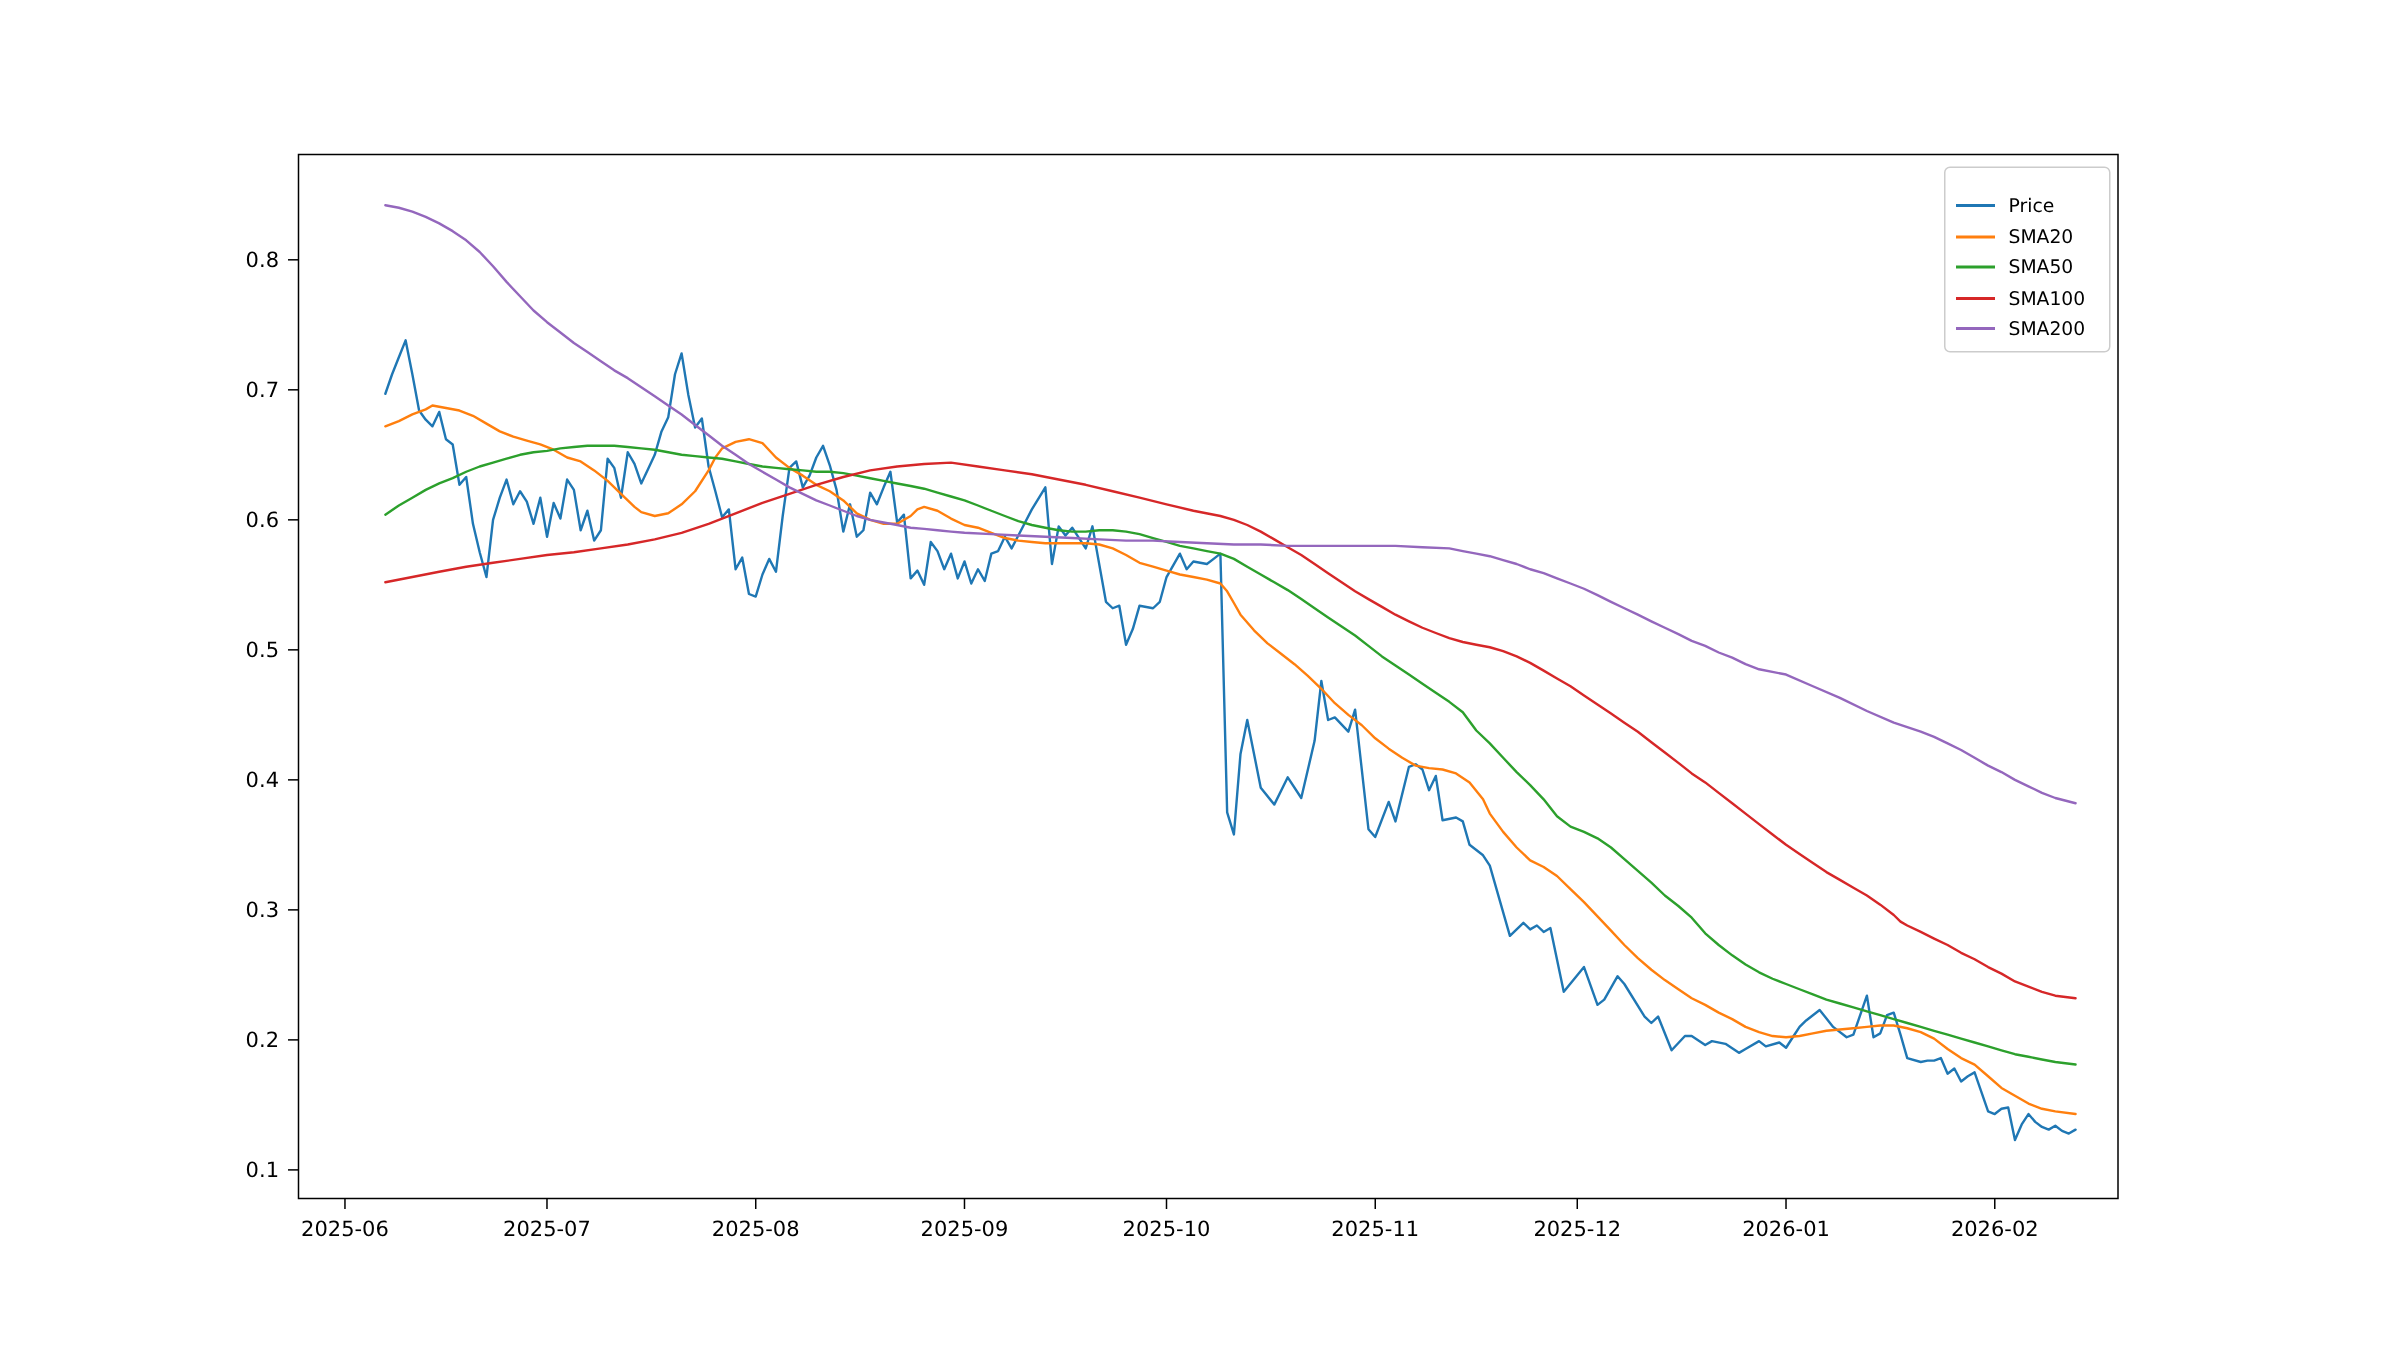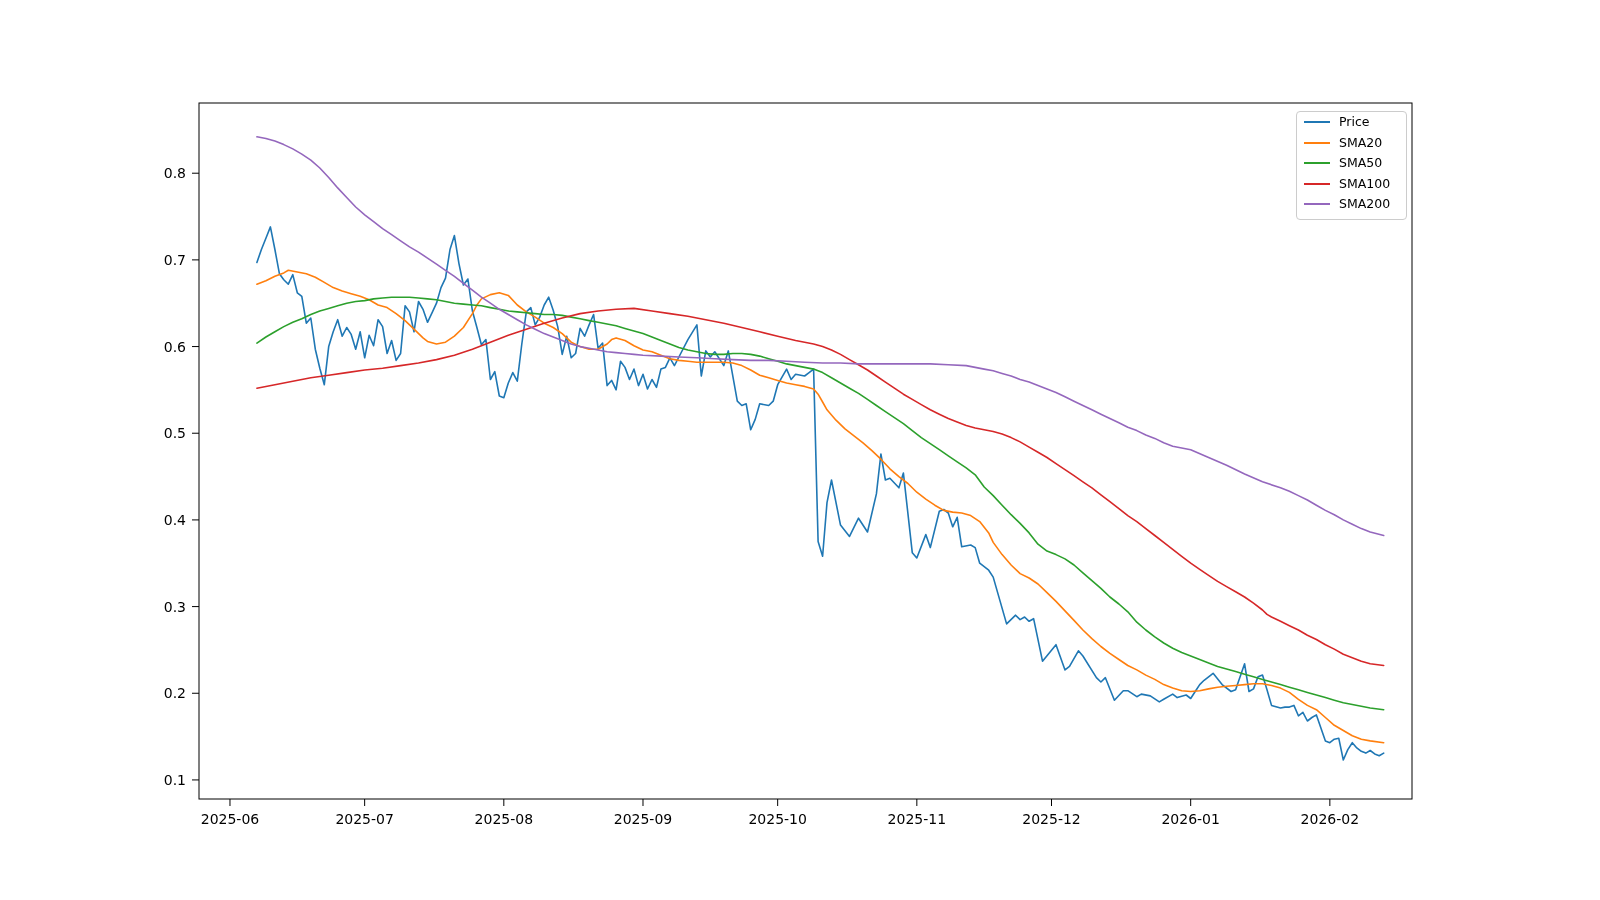--- a/index.html
+++ b/index.html
@@ -3,21 +3,21 @@
 <meta charset="utf-8">
 <style>
   html,body{margin:0;padding:0;background:#ffffff;}
   body{width:1600px;height:900px;position:relative;font-family:"DejaVu Sans","Liberation Sans",sans-serif;overflow:hidden;}
   #figure{position:absolute;left:0;top:0;width:1600px;height:900px;background:#ffffff;}
   #chart-svg{position:absolute;left:0;top:0;}
   #legend{
     position:absolute;left:1296px;top:111px;width:111px;
     background:rgba(255,255,255,0.8);
     border:1px solid #cccccc;border-radius:4px;
-    box-sizing:border-box;padding:0 8px 4px 7px;
+    box-sizing:border-box;padding:15px 8px 4px 7px;
     z-index:5;
   }
   .legend-row{display:flex;align-items:center;height:20.5px;}
   .legend-swatch{width:26px;height:2px;flex:0 0 26px;margin-right:9px;}
   .legend-label{font-size:12.5px;color:#000000;line-height:1;}
   text{font-family:"DejaVu Sans","Liberation Sans",sans-serif;}
 </style>
 </head>
 <body>
 

